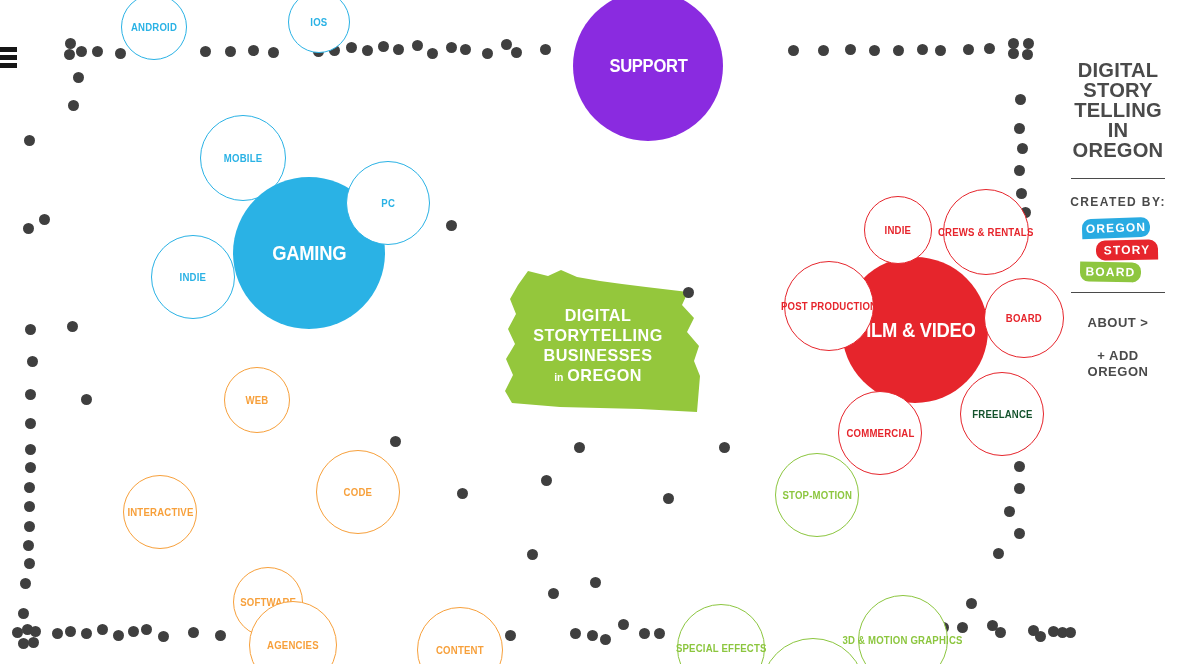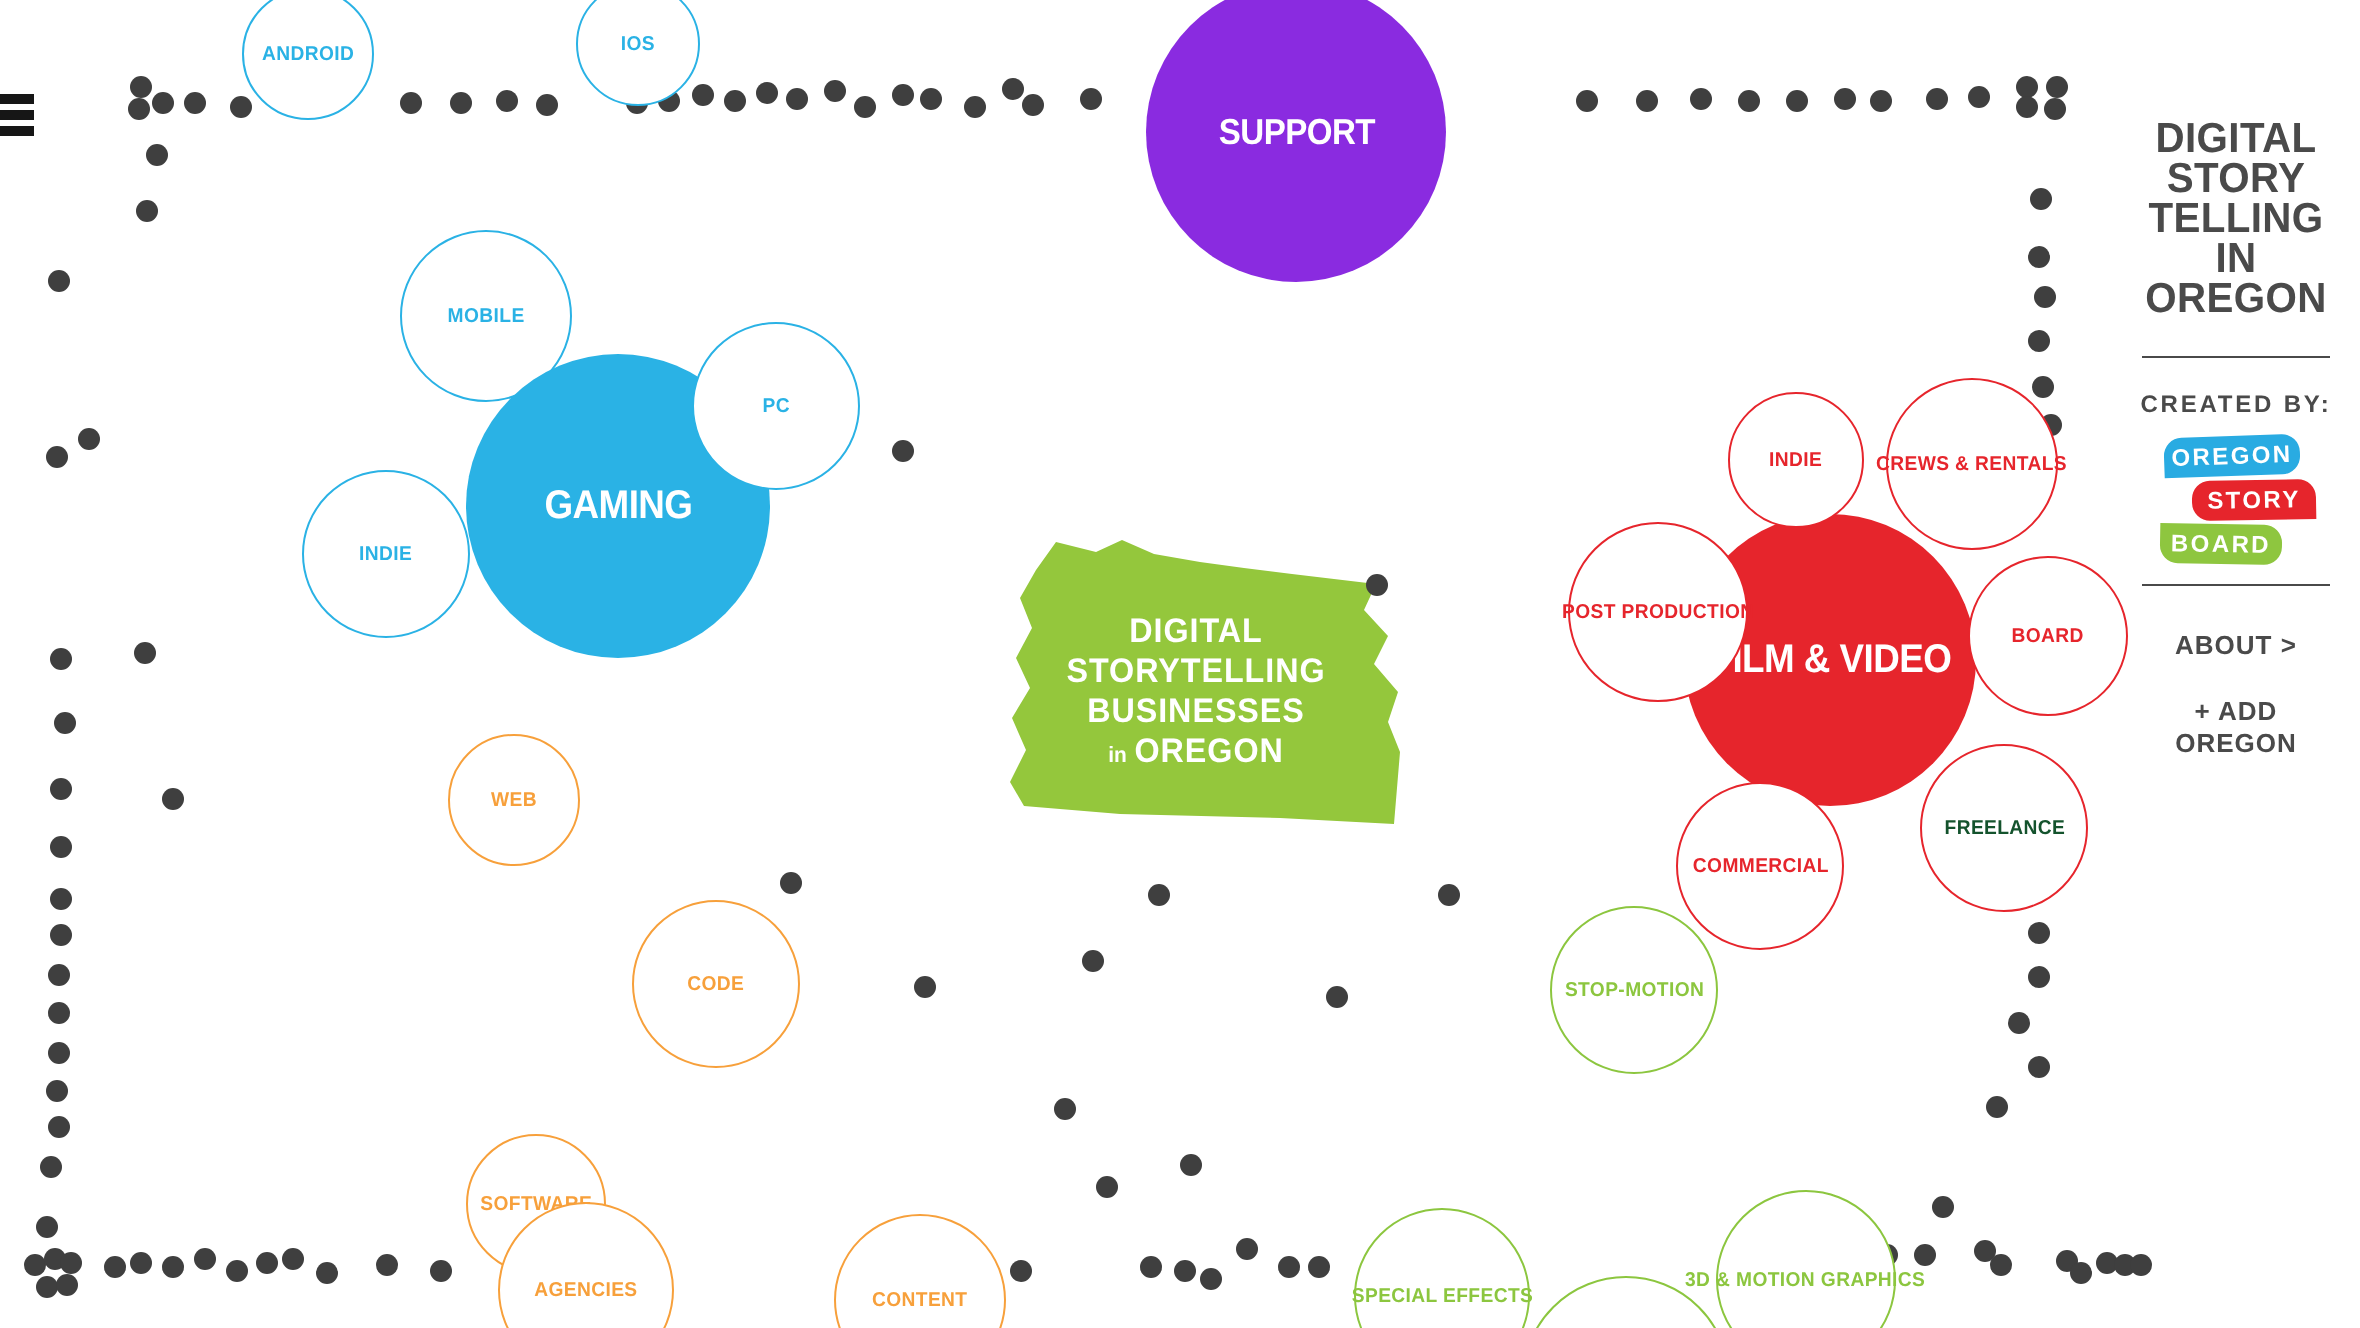--- a/index.html
+++ b/index.html
@@ -246,20 +246,23 @@
     </div>
     <div class="sat" style="left: 838px; top: 391px; height: 84px; width: 84px; border-color: rgb(230, 37, 44); color: rgb(230, 37, 44); z-index: 5;">
       <span class="sat-label">COMMERCIAL</span>
     </div>
     <div class="sat" style="left: 960px; top: 372px; height: 84px; width: 84px; border-color: rgb(230, 37, 44); color: #14532d; z-index: 5;">
       <span class="sat-label">FREELANCE</span>
     </div>
     <div class="sat" style="left: 224px; top: 367px; height: 66px; width: 66px; border-color: rgb(247, 160, 59); color: rgb(247, 160, 59); z-index: 5;">
       <span class="sat-label">WEB</span>
     </div>
+    <div class="sat" style="left: 123px; top: 475px; height: 74px; width: 74px; border-color: rgb(247, 160, 59); color: rgb(247, 160, 59); z-index: 5;">
+      <span class="sat-label">INTERACTIVE</span>
+    </div>
     <div class="sat" style="left: 316px; top: 450px; height: 84px; width: 84px; border-color: rgb(247, 160, 59); color: rgb(247, 160, 59); z-index: 5;">
       <span class="sat-label">CODE</span>
     </div>
     <div class="sat" style="left: 233px; top: 567px; height: 70px; width: 70px; border-color: rgb(247, 160, 59); color: rgb(247, 160, 59); z-index: 5;">
       <span class="sat-label">SOFTWARE</span>
     </div>
     <div class="sat" style="left: 249px; top: 601px; height: 88px; width: 88px; border-color: rgb(247, 160, 59); color: rgb(247, 160, 59); z-index: 5;">
       <span class="sat-label">AGENCIES</span>
     </div>
     <div class="sat" style="left: 417px; top: 607px; height: 86px; width: 86px; border-color: rgb(247, 160, 59); color: rgb(247, 160, 59); z-index: 5;">

